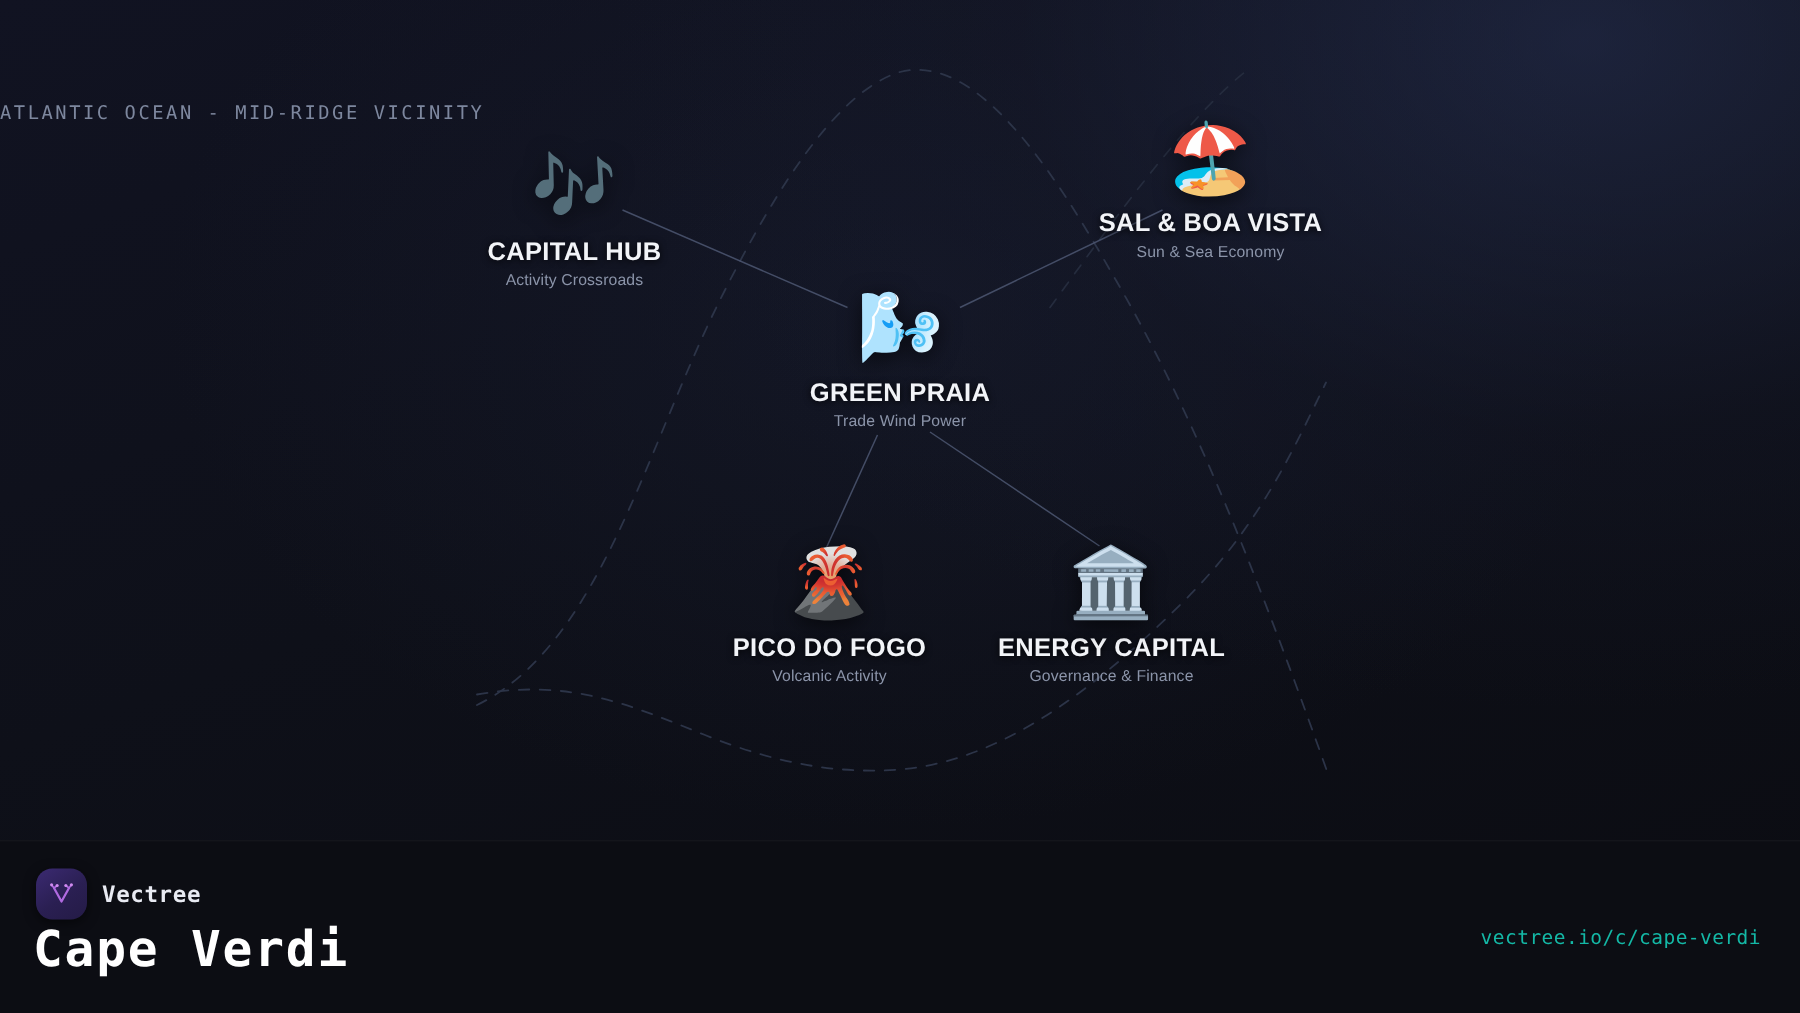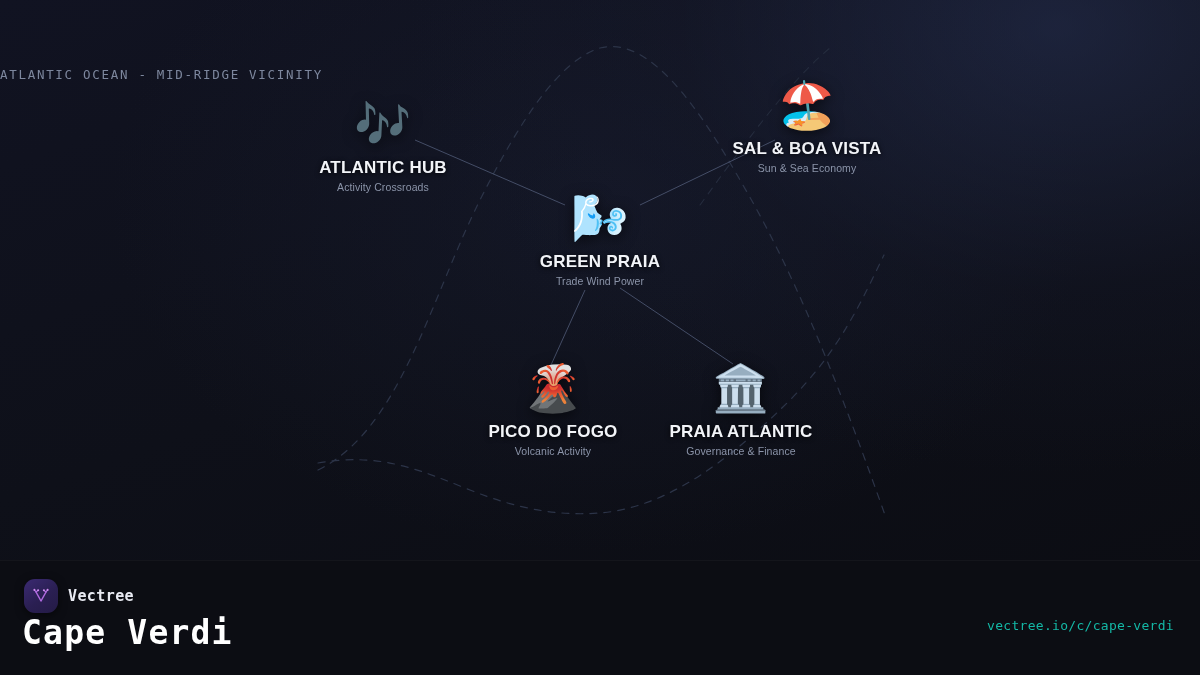--- a/index.html
+++ b/index.html
@@ -141,21 +141,21 @@
       <line x1="415" y1="140" x2="565" y2="205" stroke="#4d5772" stroke-width="1" opacity="0.85"></line>
       <line x1="640" y1="205" x2="775" y2="140" stroke="#4d5772" stroke-width="1" opacity="0.85"></line>
       <line x1="585" y1="290" x2="551" y2="365" stroke="#4d5772" stroke-width="1" opacity="0.85"></line>
       <line x1="620" y1="288" x2="733" y2="364" stroke="#4d5772" stroke-width="1" opacity="0.85"></line>
     </svg>
 
     <div class="map-heading">ATLANTIC OCEAN - MID-RIDGE VICINITY</div>
 
     <div class="node" style="left:383px; top:96px;">
       <div class="node-icon">🎶</div>
-      <div class="node-title">ATLANTIC HUB</div>
+      <div class="node-title">CAPITAL HUB</div>
       <div class="node-sub">Activity Crossroads</div>
     </div>
 
     <div class="node" style="left:807px; top:77px;">
       <div class="node-icon">🏖️</div>
       <div class="node-title">SAL &amp; BOA VISTA</div>
       <div class="node-sub">Sun &amp; Sea Economy</div>
     </div>
 
     <div class="node" style="left:600px; top:190px;">
@@ -165,21 +165,21 @@
     </div>
 
     <div class="node" style="left:553px; top:360px;">
       <div class="node-icon">🌋</div>
       <div class="node-title">PICO DO FOGO</div>
       <div class="node-sub">Volcanic Activity</div>
     </div>
 
     <div class="node" style="left:741px; top:360px;">
       <div class="node-icon">🏛️</div>
-      <div class="node-title">PRAIA ATLANTIC</div>
+      <div class="node-title">ENERGY CAPITAL</div>
       <div class="node-sub">Governance &amp; Finance</div>
     </div>
 
   </div>
 
   <div id="footer">
 
     <div id="brand-row">
       <div id="logo-mark">
         <svg width="20" height="20" viewBox="0 0 20 20">

